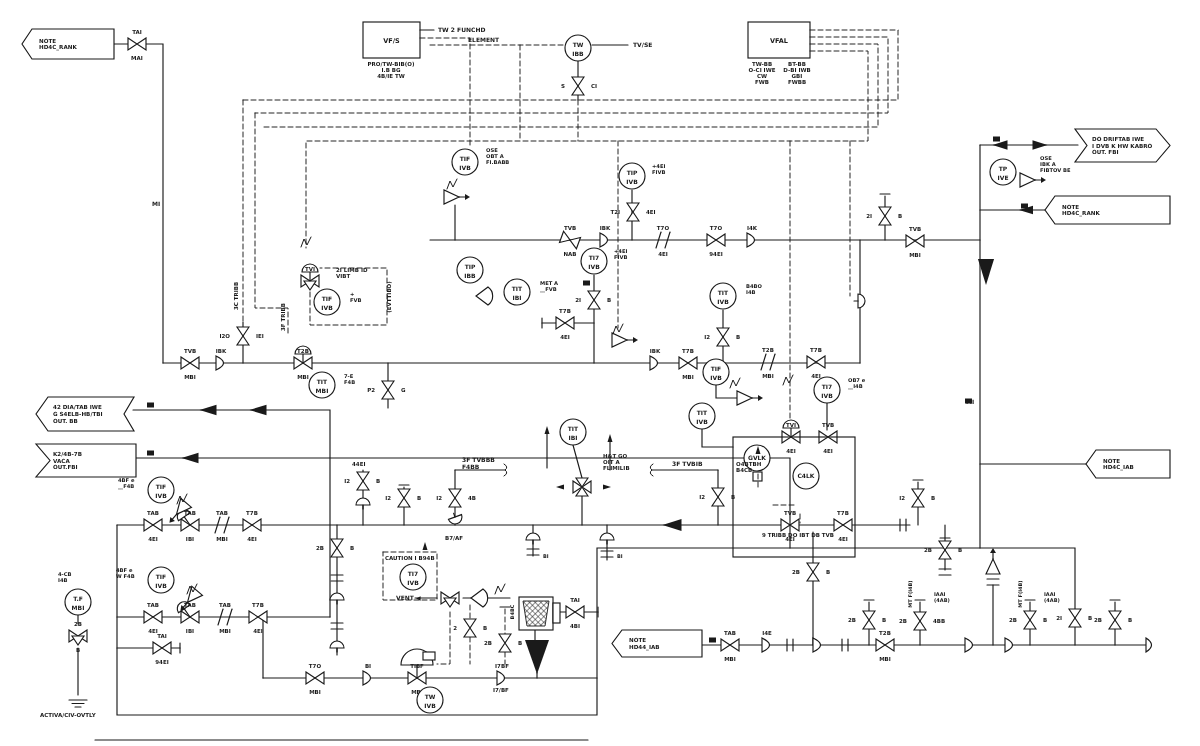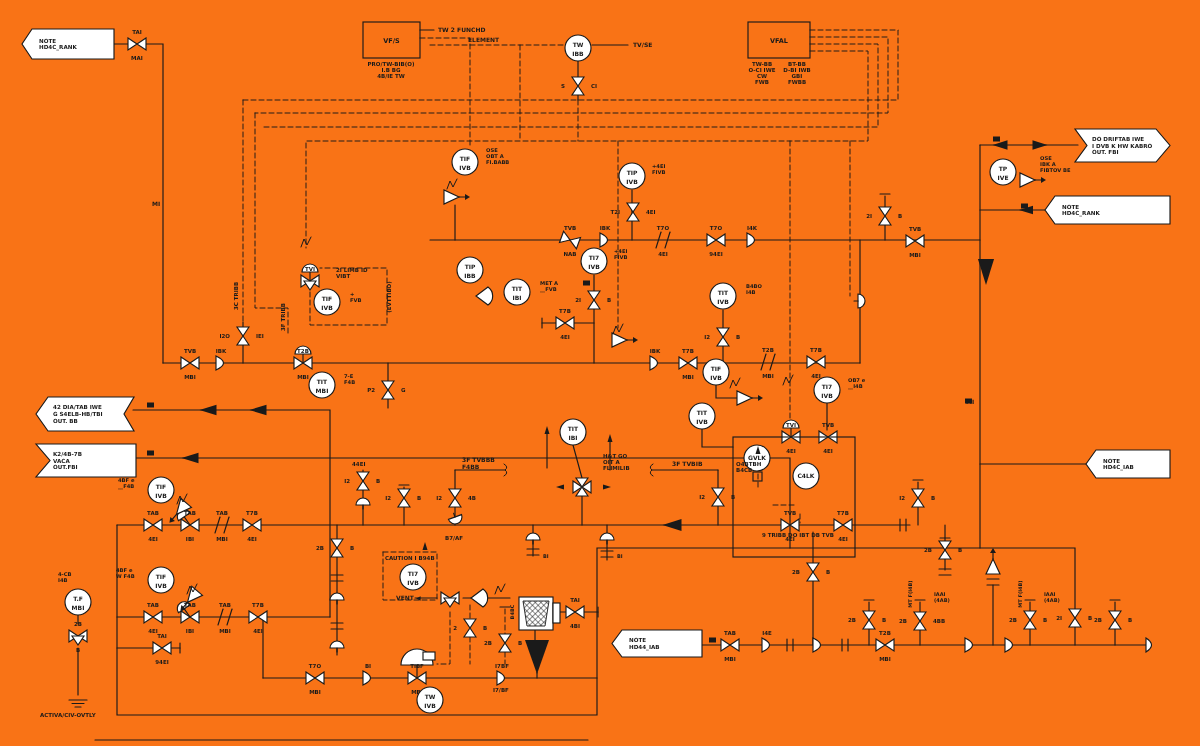--- a/index.html
+++ b/index.html
@@ -1,16 +1,16 @@
 <!DOCTYPE html>
 <html><head>
 <meta charset="utf-8">
 <style>
   html,body{margin:0;padding:0;background:#e8e8e8;}
-  #stage{position:relative;width:1200px;height:746px;background:#f97316;overflow:hidden;
+  #stage{position:relative;width:1200px;height:746px;background:#ffffff;overflow:hidden;
          font-family:"DejaVu Sans","Liberation Sans",sans-serif;}
   svg text{font-family:"DejaVu Sans","Liberation Sans",sans-serif;}
 </style>
 </head>
 <body>
 
 <div id="stage">
   <svg id="pid" width="1200" height="746" viewBox="0 0 1200 746">
       <defs>
         <pattern id="xh1" width="4" height="4" patternUnits="userSpaceOnUse" patternTransform="rotate(45)">

